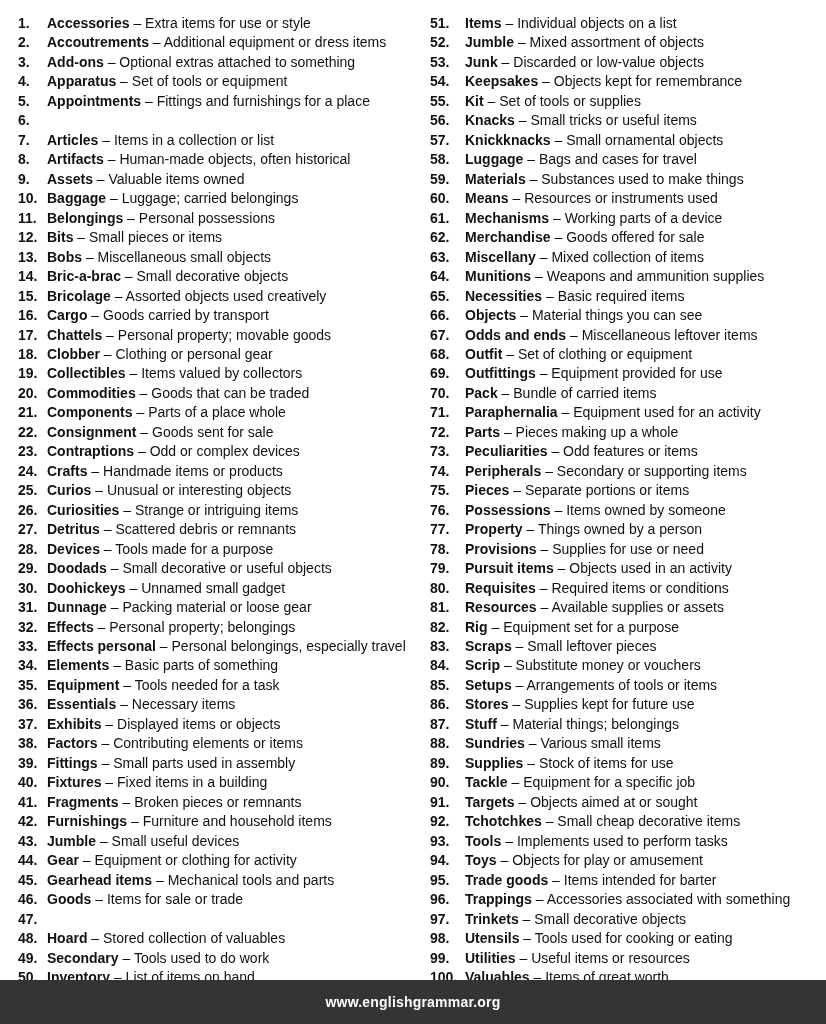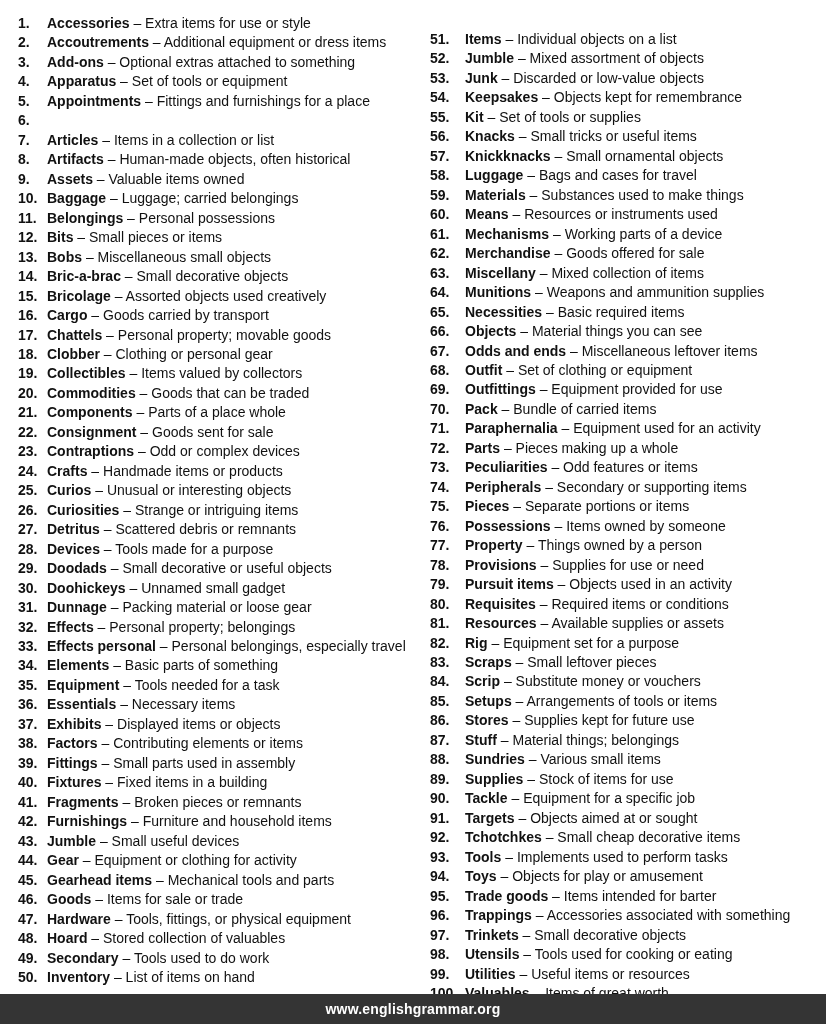--- a/index.html
+++ b/index.html
@@ -34,30 +34,30 @@
     height: 19.47px;
     line-height: 19.47px;
     font-size: 14px;
     white-space: nowrap;
   }
   .num {
     flex: none;
     font-weight: bold;
   }
   .col-left  .num { width: 29px; }
-  .col-right .num { width: 35px; margin-top: 16px; }
+  .col-right .num { width: 35px; }
   .term { font-weight: bold; }
   .sep  { font-weight: normal; }
   .def  { font-weight: normal; }
   .footer-bar {
     position: absolute;
     left: 0;
     bottom: 0;
     width: 100%;
-    height: 30px;
+    height: 44px;
     background: #343434;
     display: flex;
     align-items: center;
     justify-content: center;
   }
   .footer-text {
     color: #ffffff;
     font-weight: bold;
     font-size: 14px;
     letter-spacing: 0.2px;
@@ -292,21 +292,20 @@
     <span class="text"><span class="term">Gearhead items</span><span class="sep"> – </span><span class="def">Mechanical tools and parts</span></span>
   </div>
 
   <div class="row">
     <span class="num">46.</span>
     <span class="text"><span class="term">Goods</span><span class="sep"> – </span><span class="def">Items for sale or trade</span></span>
   </div>
 
   <div class="row">
     <span class="num">47.</span>
-    <span class="text"><span class="term">Hardware</span><span class="sep"> – </span><span class="def">Tools, fittings, or physical equipment</span></span>
   </div>
 
   <div class="row">
     <span class="num">48.</span>
     <span class="text"><span class="term">Hoard</span><span class="sep"> – </span><span class="def">Stored collection of valuables</span></span>
   </div>
 
   <div class="row">
     <span class="num">49.</span>
     <span class="text"><span class="term">Secondary</span><span class="sep"> – </span><span class="def">Tools used to do work</span></span>

